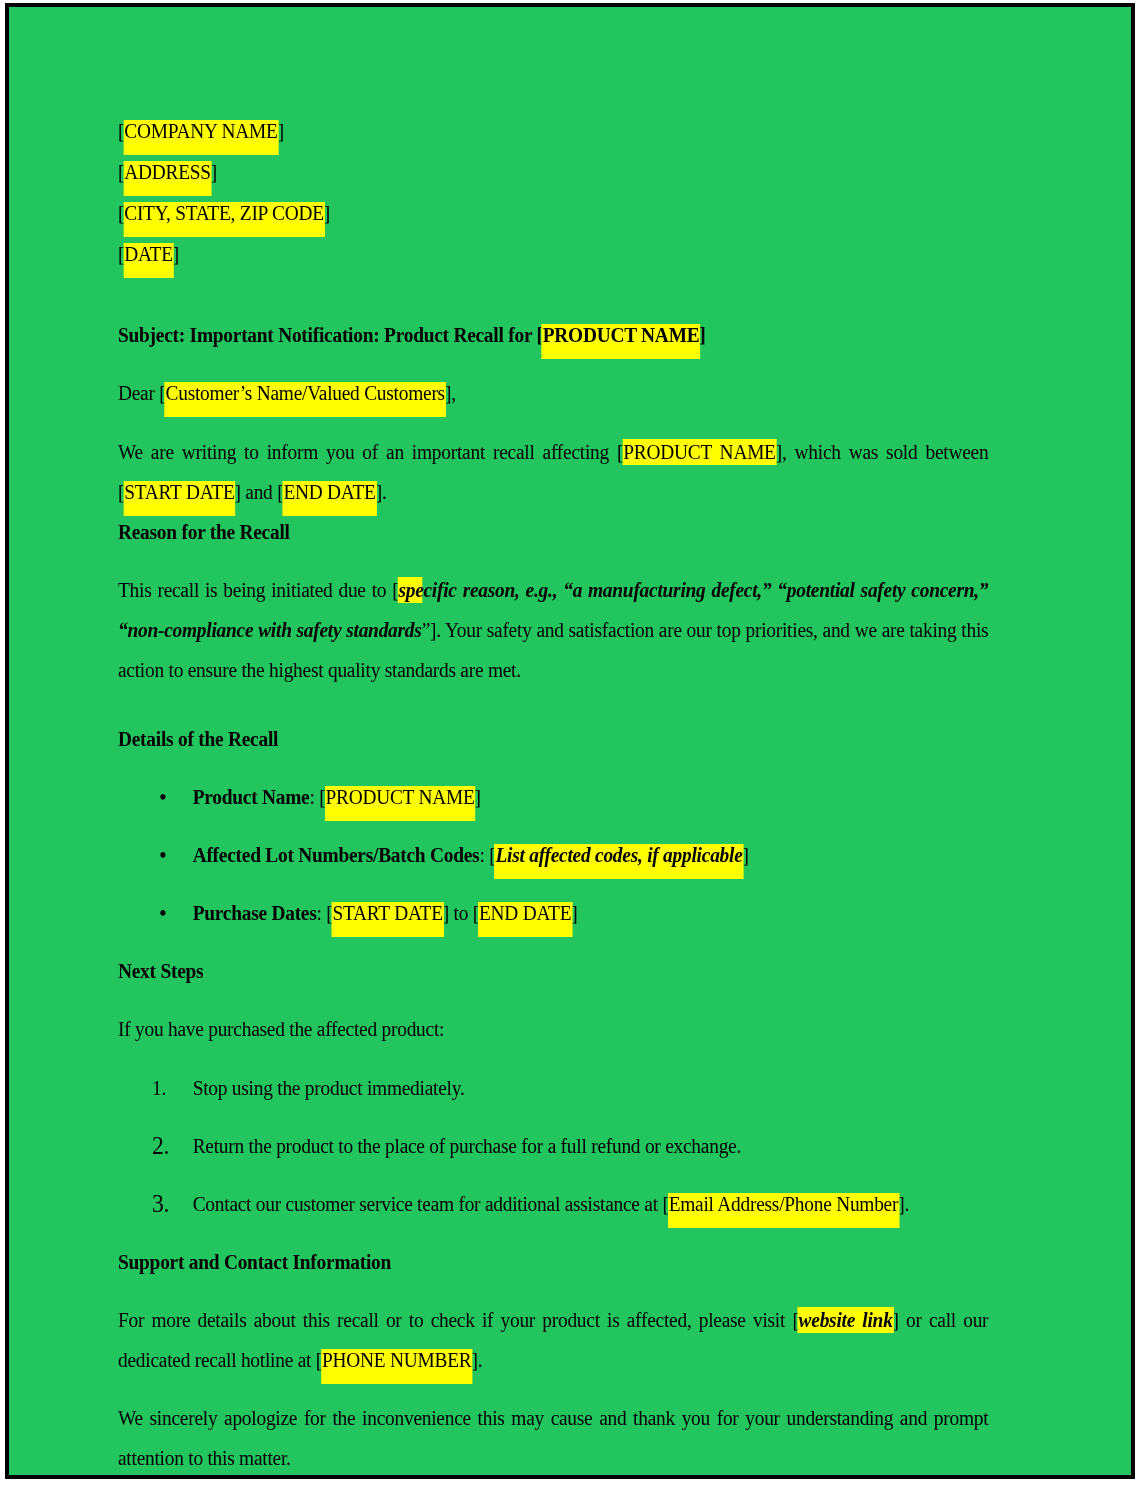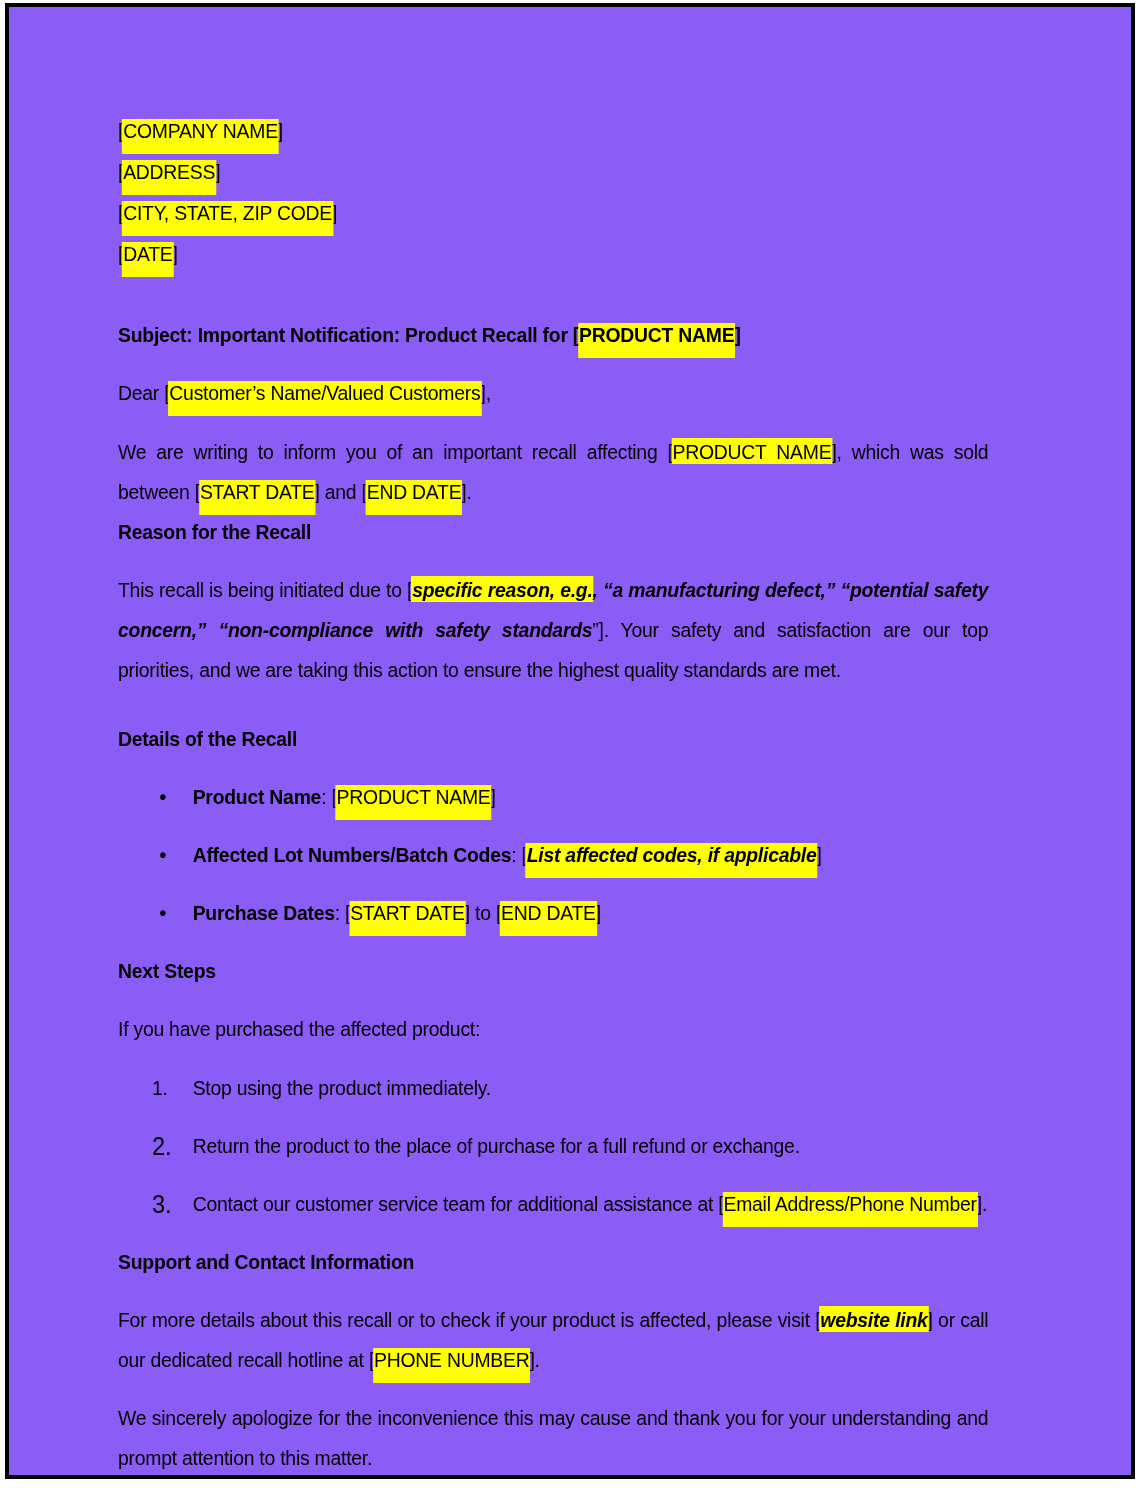--- a/index.html
+++ b/index.html
@@ -17,21 +17,22 @@
 
   
   #page-frame {
     position: absolute;
     left: 5px;
     top: 3px;
     width: 1130px;
     height: 1476px;
     border: 4px solid #000000;
     box-sizing: border-box;
-    background: #8b5cf6;
+    background: #22c55e;
+    font-family: Liberation Serif, serif;
   }
 
   #doc-body {
     position: absolute;
     left: 109px;
     top: 104px;
     width: 921px;
   }
 
   

